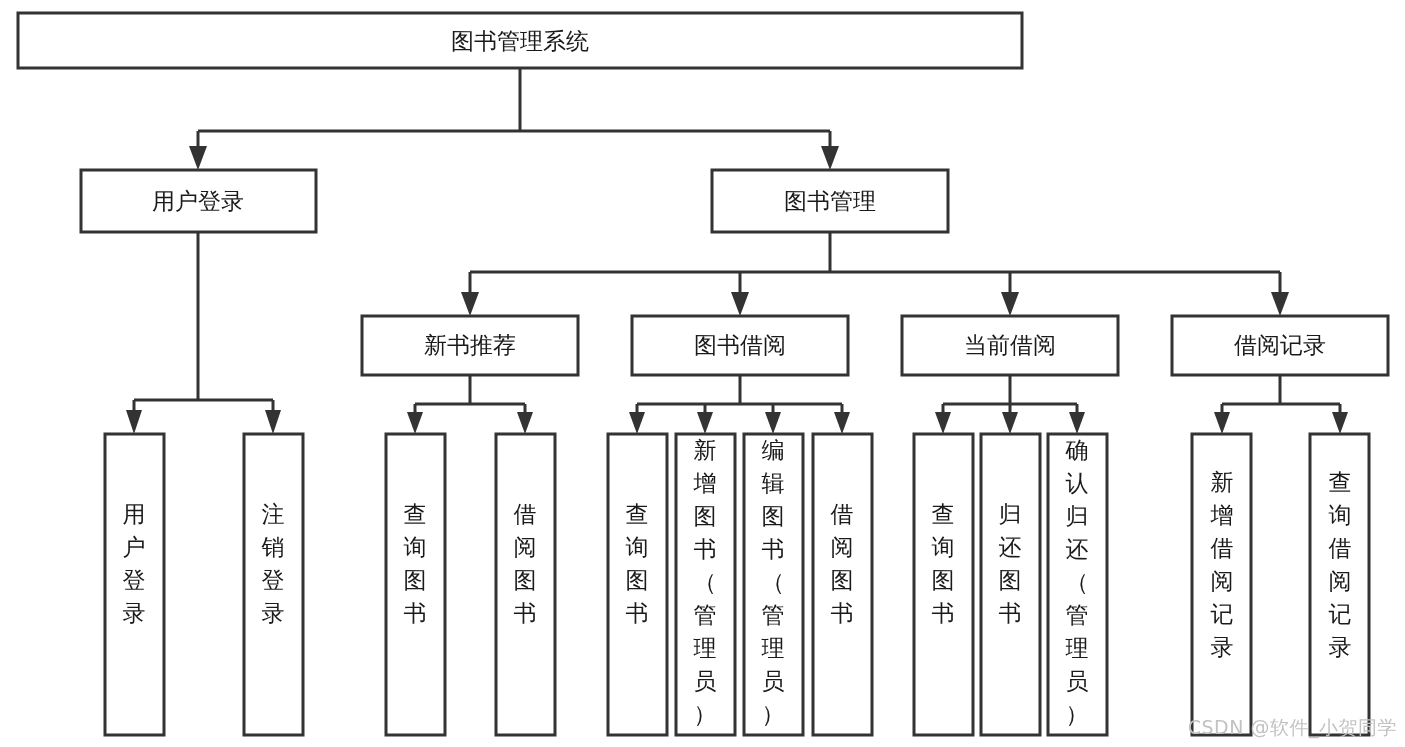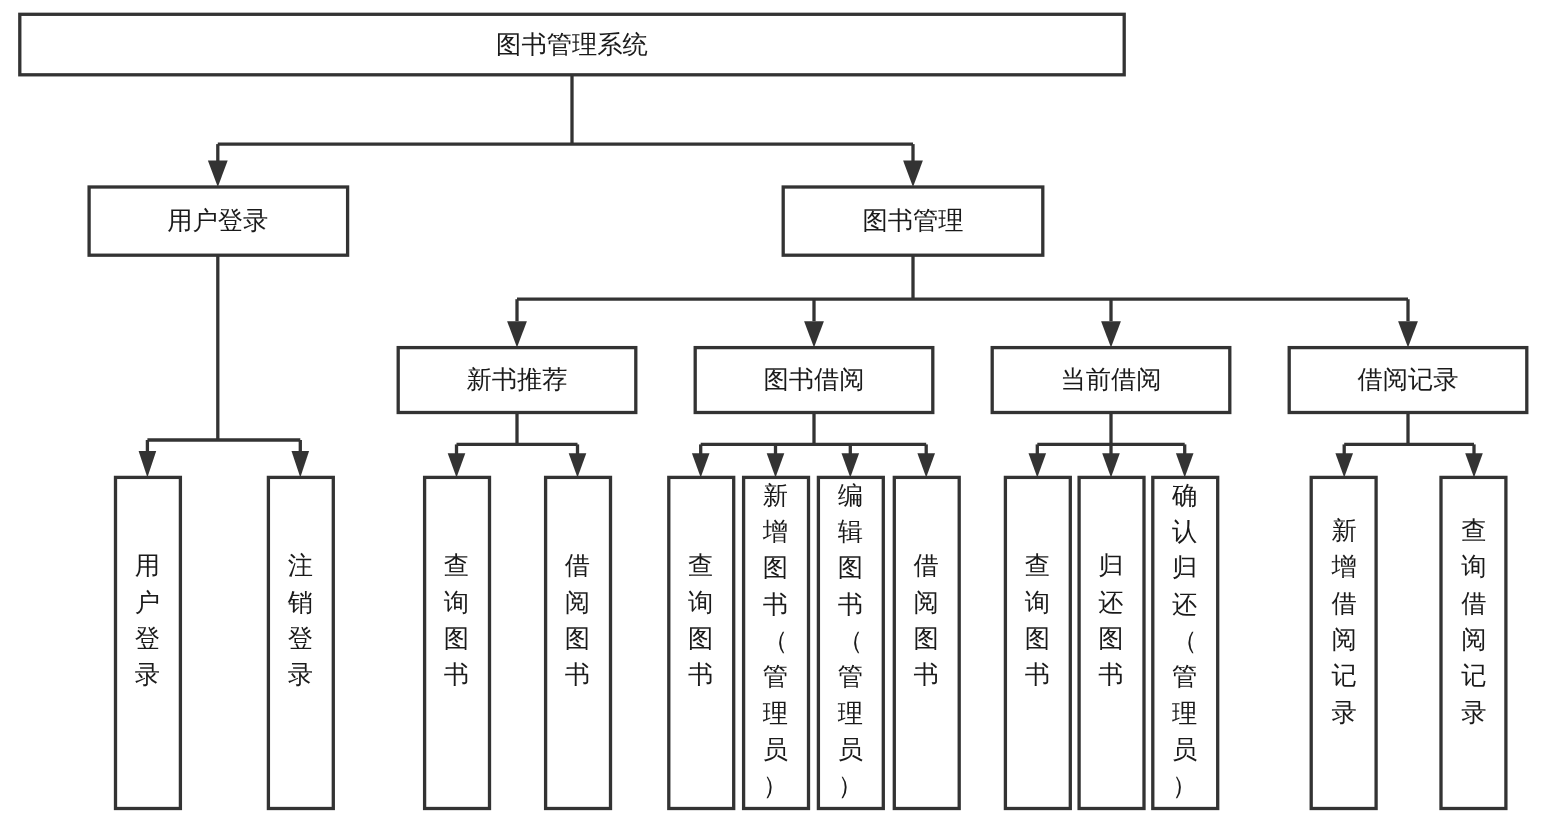--- a/index.html
+++ b/index.html
@@ -244,13 +244,14 @@
       <text class="node-label-vertical" x="1222" y="490"><tspan x="1222" y="490" text-anchor="middle">新</tspan><tspan x="1222" y="523" text-anchor="middle">增</tspan><tspan x="1222" y="556" text-anchor="middle">借</tspan><tspan x="1222" y="589" text-anchor="middle">阅</tspan><tspan x="1222" y="622" text-anchor="middle">记</tspan><tspan x="1222" y="655" text-anchor="middle">录</tspan></text>
     </g>
 
     <g>
       <rect class="node-box" x="1310" y="434" width="59" height="301"></rect>
       <text class="node-label-vertical" x="1340" y="490"><tspan x="1340" y="490" text-anchor="middle">查</tspan><tspan x="1340" y="523" text-anchor="middle">询</tspan><tspan x="1340" y="556" text-anchor="middle">借</tspan><tspan x="1340" y="589" text-anchor="middle">阅</tspan><tspan x="1340" y="622" text-anchor="middle">记</tspan><tspan x="1340" y="655" text-anchor="middle">录</tspan></text>
     </g>
 
   </svg>
 
+  <div class="watermark">CSDN @软件_小贺同学</div>
 </div>
 
 </body></html>

